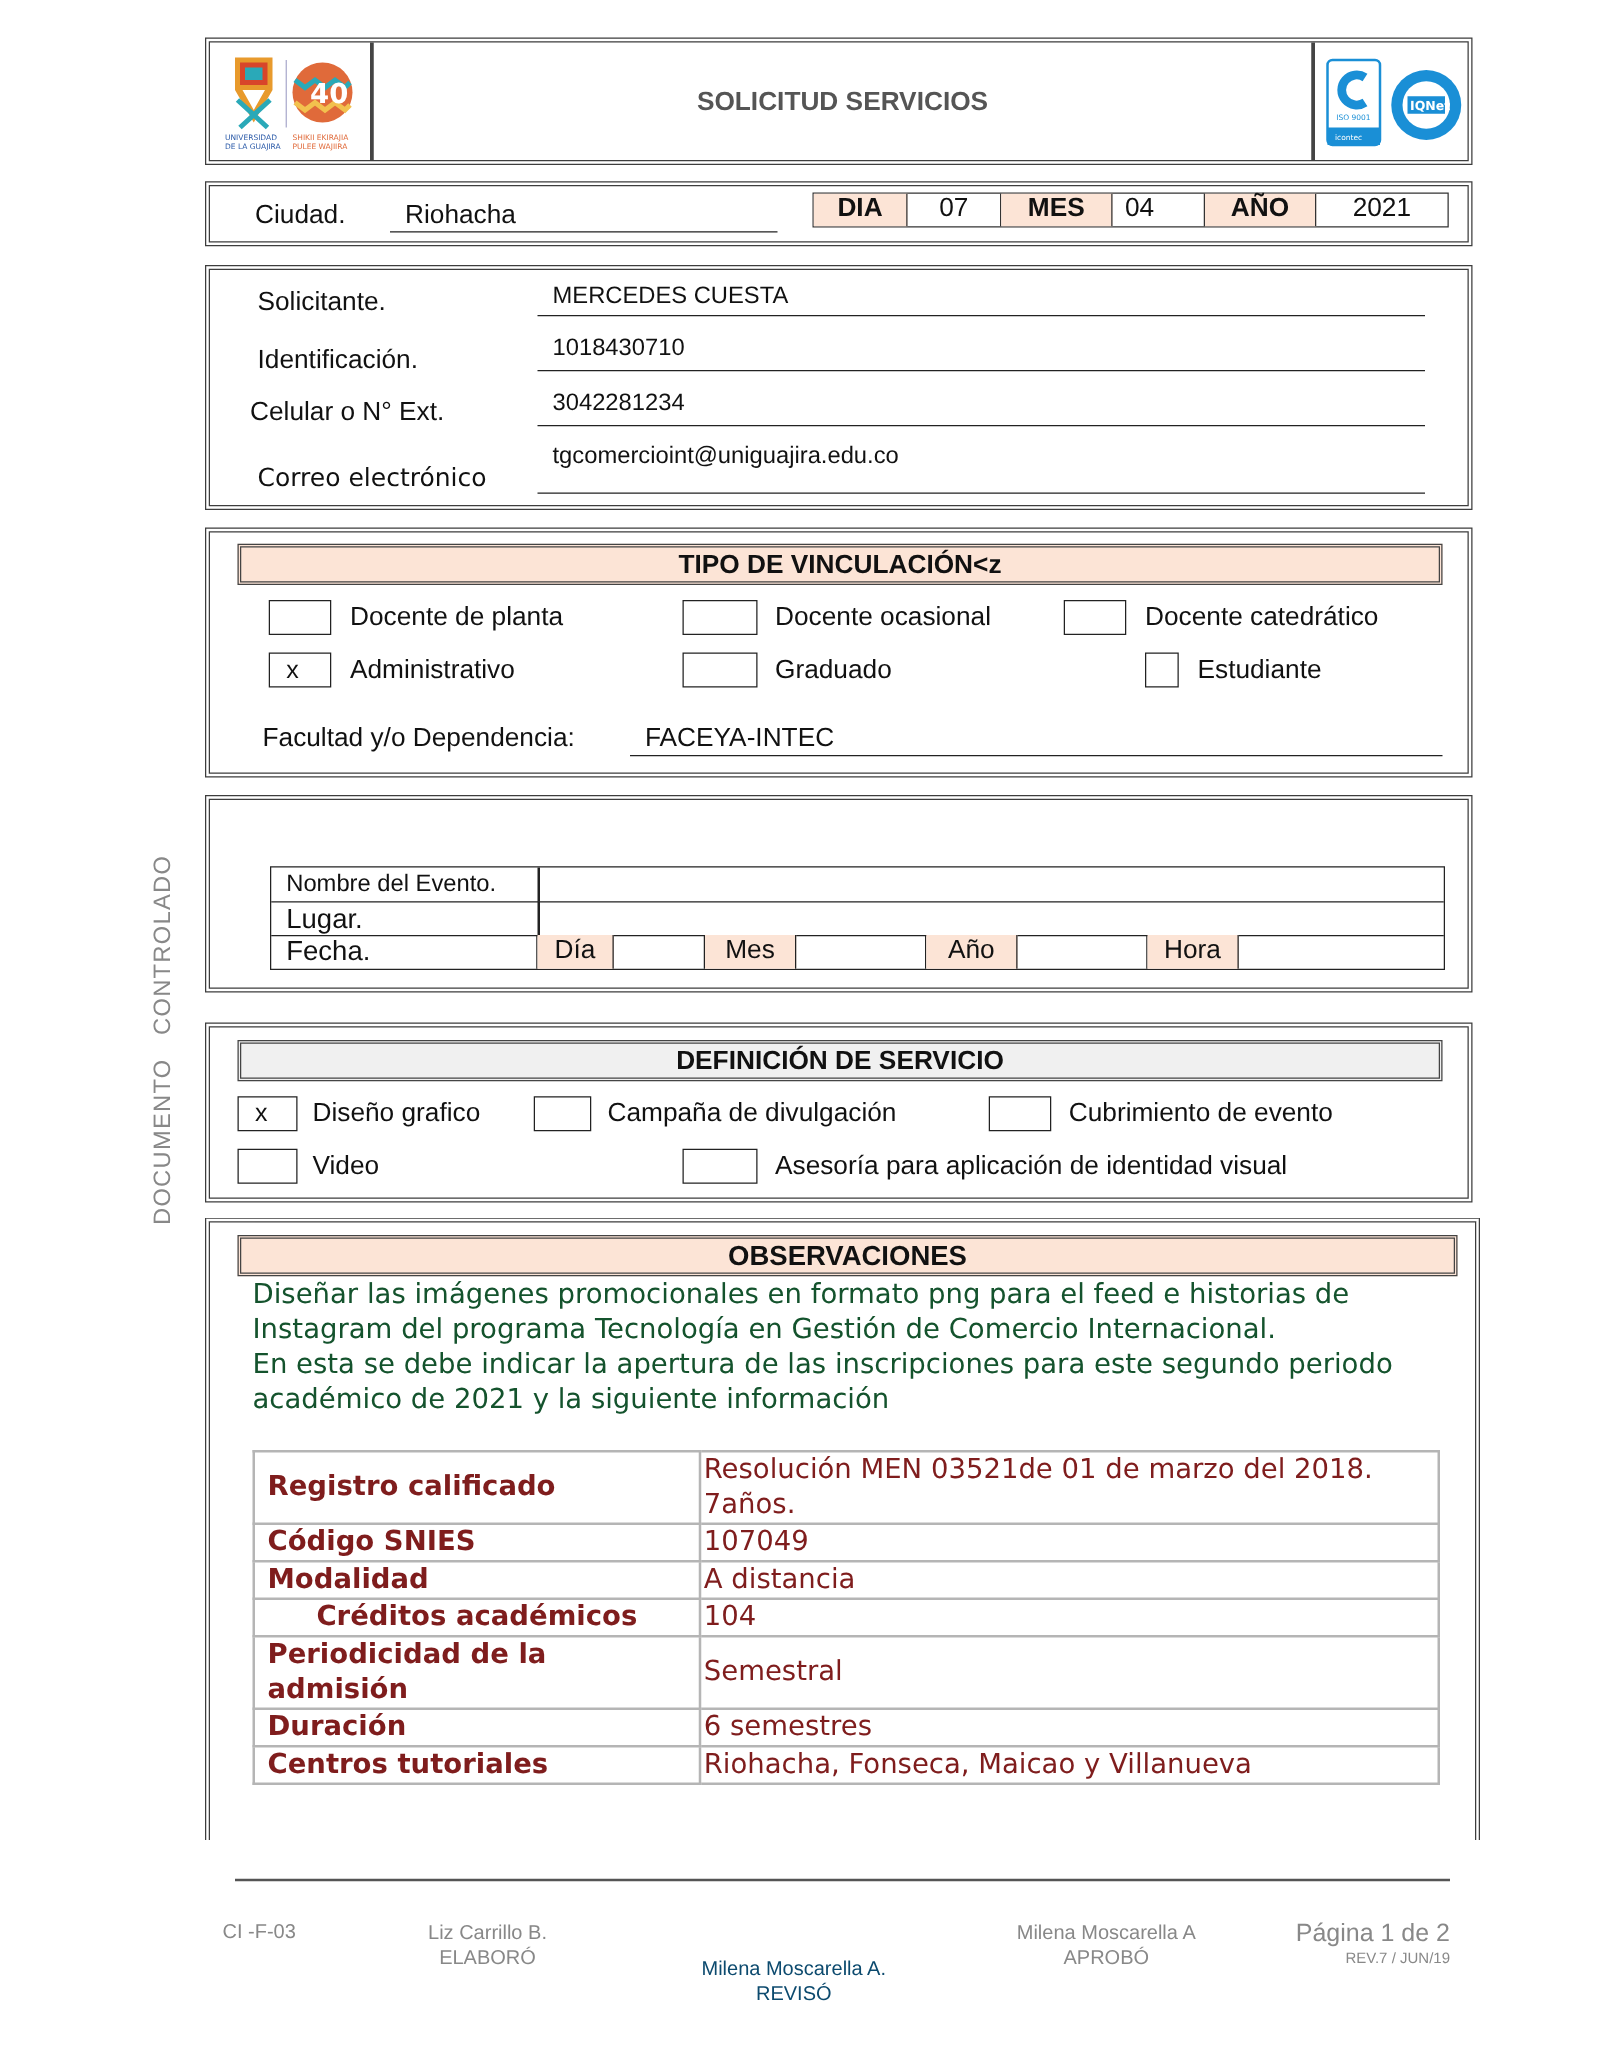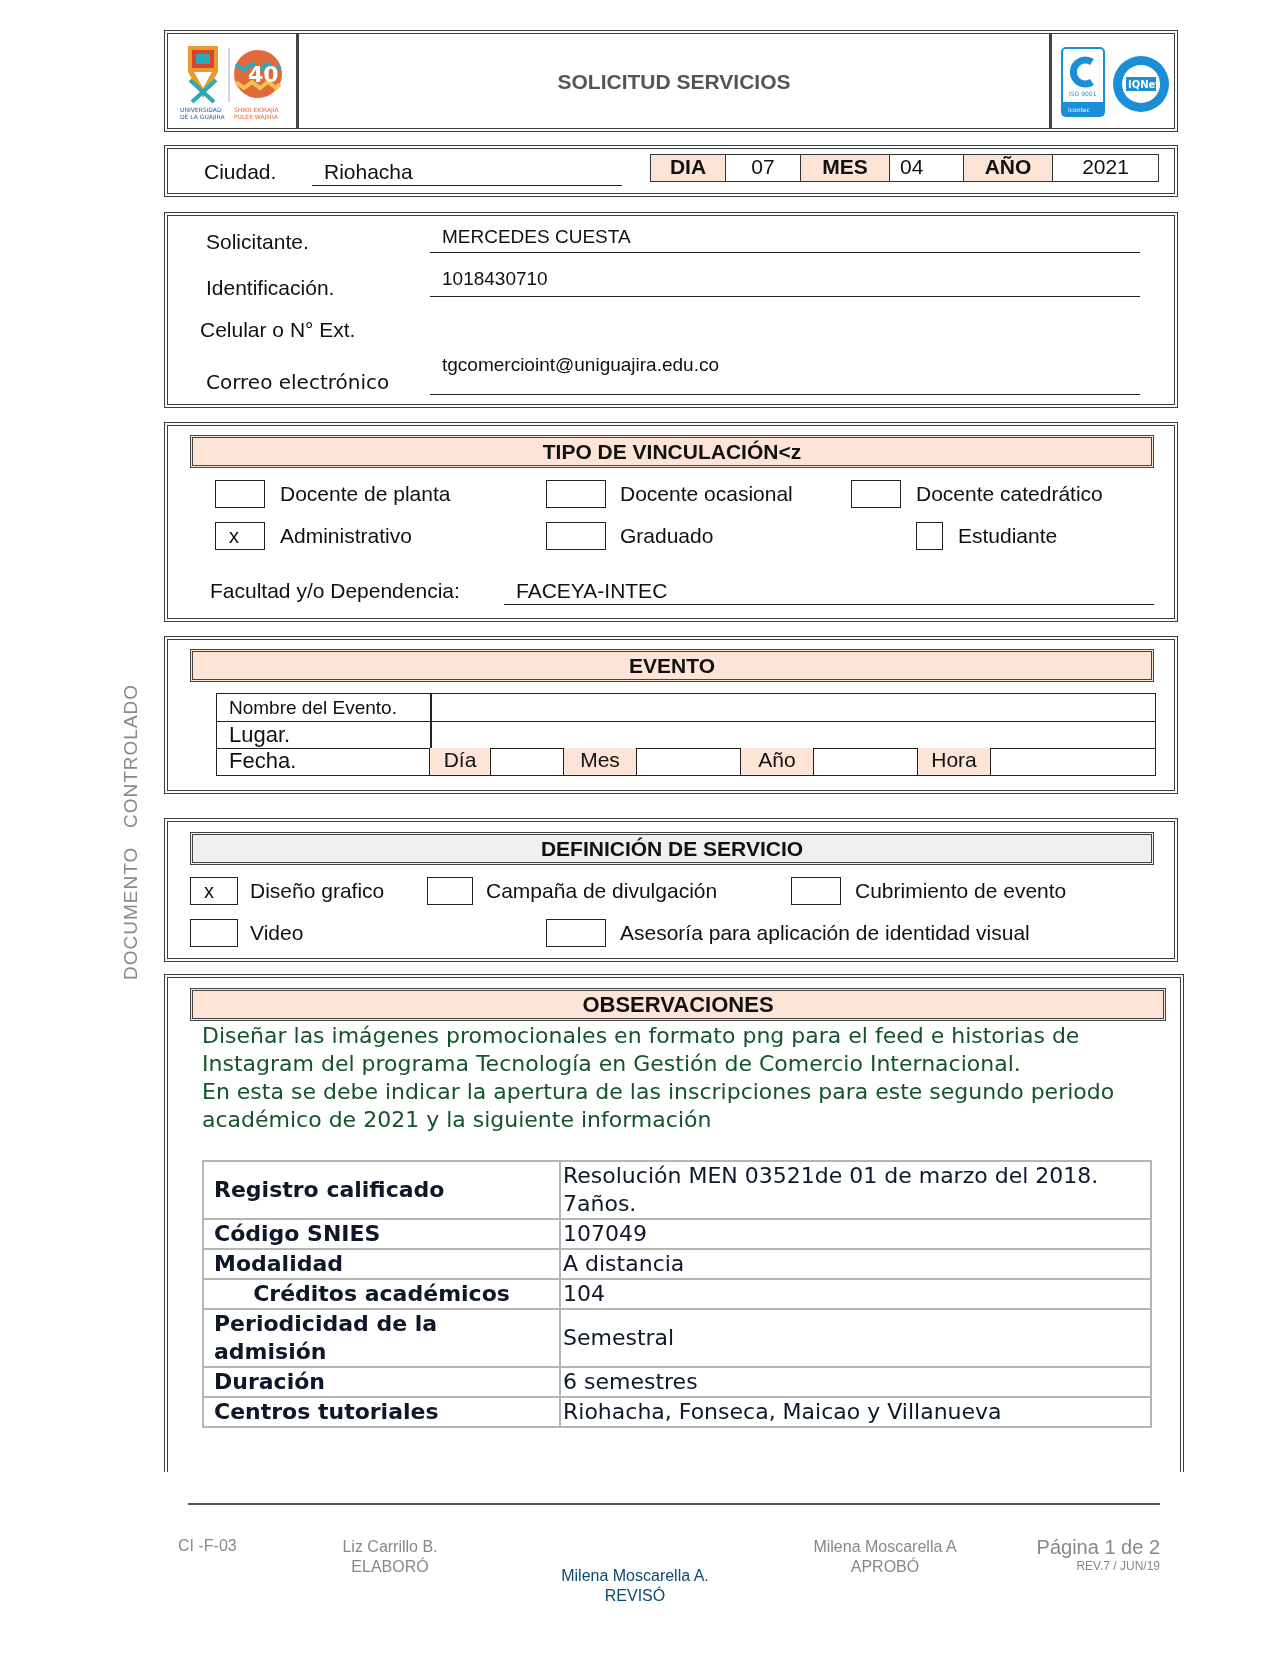--- a/index.html
+++ b/index.html
@@ -88,20 +88,23 @@
   <div class="uline" style="left:262px; top:6px; width:710px; height:30px;">
     <span class="calibri" style="position:absolute; left:12px; top:4px; font-size:19px;">MERCEDES CUESTA</span>
   </div>
 
   <div class="lbl" style="left:38px; top:60px;">Identificación.</div>
   <div class="uline" style="left:262px; top:50px; width:710px; height:30px;">
     <span class="calibri" style="position:absolute; left:12px; top:2px; font-size:19px;">1018430710</span>
   </div>
 
   <div class="lbl" style="left:32px; top:102px;">Celular o N° Ext.</div>
+  <div class="uline" style="left:262px; top:94px; width:710px; height:30px;">
+    <span class="calibri" style="position:absolute; left:12px; top:2px; font-size:19px;">3042281234</span>
+  </div>
 
   <div class="lbl dejavu" style="left:38px; top:154px; font-size:20px;">Correo electrónico</div>
   <div class="uline" style="left:262px; top:134px; width:710px; height:44px;">
     <span class="calibri" style="position:absolute; left:12px; top:4px; font-size:19px;">tgcomercioint@uniguajira.edu.co</span>
   </div>
 </div>
 
 <div class="box thick" style="left:164px; top:422px; width:1014px; height:200px;">
   <div class="bar peach" style="left:22px; top:9px; width:964px; height:33px;">TIPO DE VINCULACIÓN&lt;z</div>
 
@@ -123,21 +126,20 @@
   <div class="chk narrow" style="left:748px; top:96px;"></div>
   <div class="lbl" style="left:790px; top:98px;">Estudiante</div>
 
   <div class="lbl" style="left:42px; top:153px;">Facultad y/o Dependencia:</div>
   <div class="uline" style="left:336px; top:148px; width:650px; height:30px;">
     <span style="position:absolute; left:12px; top:5px; font-size:21px;">FACEYA-INTEC</span>
   </div>
 </div>
 
 <div class="box thick" style="left:164px; top:636px; width:1014px; height:158px;">
-  <div class="bar peach" style="left:22px; top:9px; width:964px; height:33px;">EVENTO</div>
 
   <div class="abs" style="left:48px; top:53px; width:940px; height:83px; border:1.5px solid #222; box-sizing:border-box;">
     <div class="abs" style="left:0; top:0; width:100%; height:27px; border-bottom:1.5px solid #222;">
       <div class="abs" style="left:12px; top:3px; font-size:19px;">Nombre del Evento.</div>
       <div class="abs" style="left:213px; top:0; width:1.5px; height:27px; background:#222;"></div>
       <div class="abs" style="left:216px; top:0; right:0; height:27px;"></div>
     </div>
     <div class="abs" style="left:0; top:27px; width:100%; height:27px; border-bottom:1.5px solid #222;">
       <div class="abs" style="left:12px; top:1px; font-size:22px;">Lugar.</div>
       <div class="abs" style="left:213px; top:0; width:1.5px; height:27px; background:#222;"></div>
@@ -177,21 +179,21 @@
 </div>
 
 <div class="abs" style="left:164px; top:974px; width:1020px; height:498px; border-top:4px double #3d3d3d; border-left:4px double #3d3d3d; border-right:4px double #3d3d3d; box-sizing:border-box;">
   <div class="bar peach" style="left:22px; top:10px; width:976px; height:33px; font-size:22px;">OBSERVACIONES</div>
 
   <div class="abs dejavu" style="left:34px; top:44px; width:940px; font-size:22px; line-height:28px; color:#14532d;">
     <div>Diseñar las imágenes promocionales en formato png para el feed e historias de Instagram del programa Tecnología en Gestión de Comercio Internacional.</div>
     <div>En esta se debe indicar la apertura de las inscripciones para este segundo periodo académico de 2021 y la siguiente información</div>
   </div>
 
-  <table class="dejavu" style="position:absolute; left:34px; top:182px; width:950px; border-collapse:collapse; font-size:22px; color:#0f172a;">
+  <table class="dejavu" style="position:absolute; left:34px; top:182px; width:950px; border-collapse:collapse; font-size:22px; color:#7f1d1d;">
     <colgroup>
         <col style="width:357px">
         <col>
       </colgroup>
     <tbody id="program-rows">
         <tr>
           <td style="border: 2px solid rgb(181, 181, 181); font-weight: bold; padding: 0px 10px; line-height: 28px; vertical-align: middle;">Registro calificado</td>
           <td style="border: 2px solid rgb(181, 181, 181); padding: 0px 2px; line-height: 28px; vertical-align: middle;">Resolución MEN 03521de 01 de marzo del 2018. 7años.</td>
         </tr>
         <tr>

